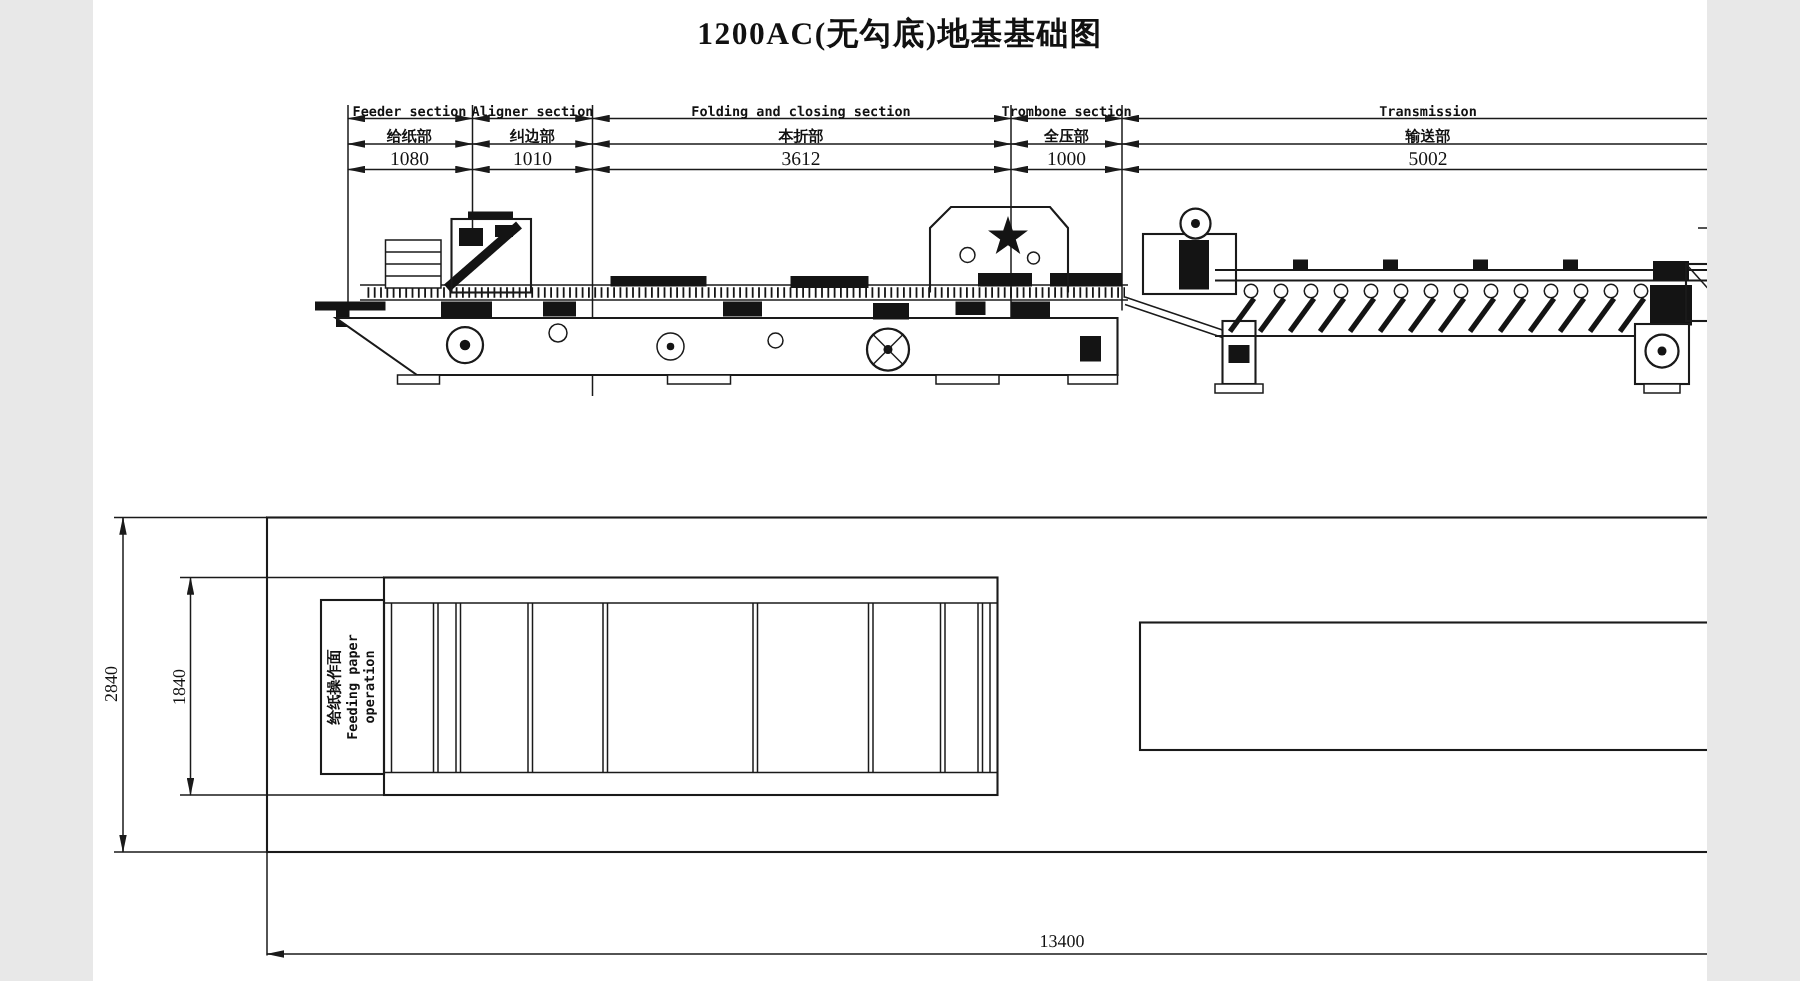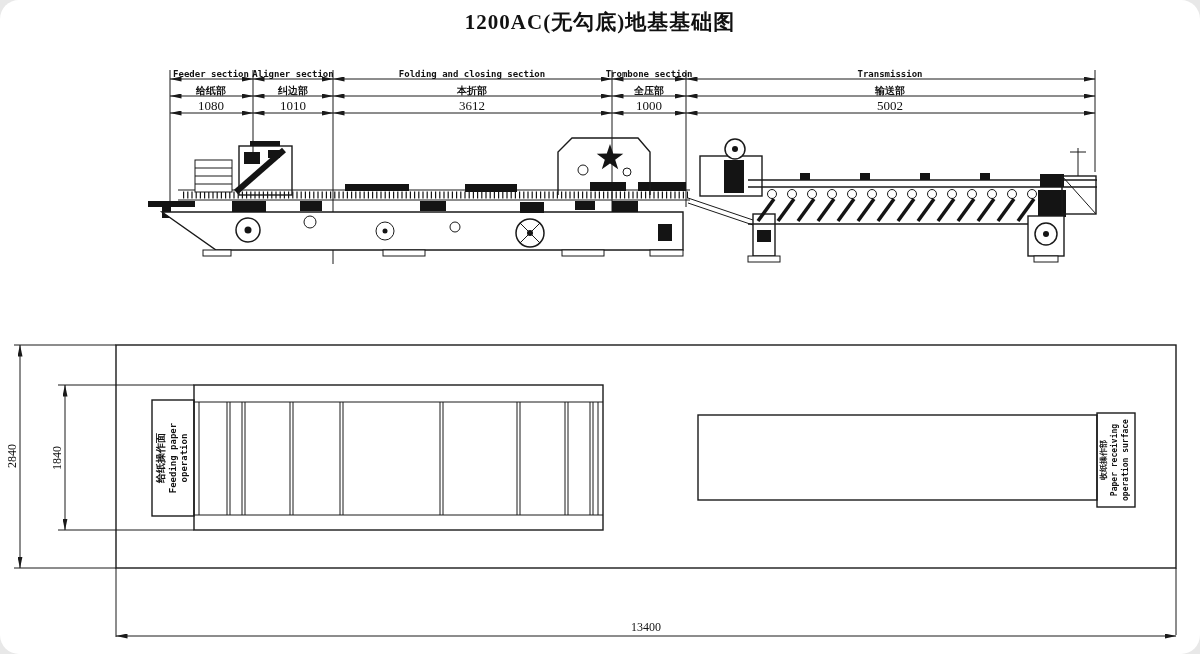--- a/index.html
+++ b/index.html
@@ -1,19 +1,19 @@
 <!DOCTYPE html>
 <html><head>
 <meta charset="utf-8">
 <style>
   * { margin:0; padding:0; box-sizing:border-box; }
   html,body { background:#e8e8e8; font-family:"Liberation Sans", sans-serif; }
   .canvas {
-    position:relative; width:1200px; height:654px; background:#ffffff;
-    margin:0 auto; overflow:hidden;border-radius:19px;
+    position:relative; width:1076px; height:654px; background:#ffffff;
+    margin:0 auto; overflow:hidden;
   }
   .title {
     position:absolute; top:8px; left:0; width:100%;
     text-align:center; font-family:"Liberation Serif","DejaVu Serif",serif;
     font-size:21px; font-weight:bold; color:#111; letter-spacing:1px;
   }
   svg text { fill:#111; }
   .t-en { font-family:"DejaVu Sans Mono","Liberation Mono",monospace; font-size:9px; font-weight:bold; }
   .t-zh { font-family:"Liberation Serif","DejaVu Serif",serif; font-size:10px; font-weight:bold; }
   .t-val { font-family:"Liberation Serif","DejaVu Serif",serif; font-size:13px; }

